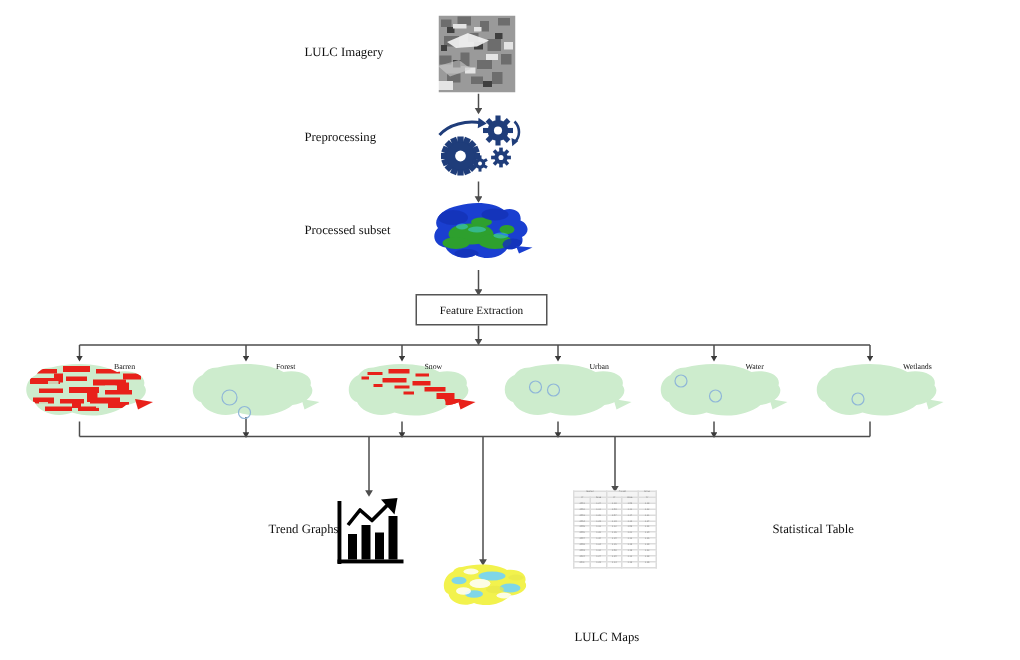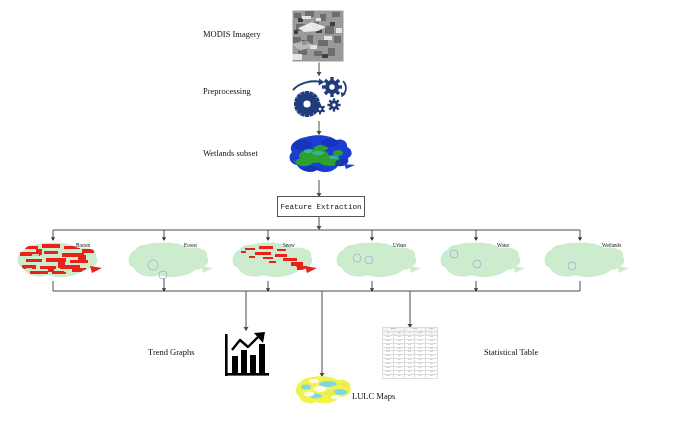--- a/index.html
+++ b/index.html
@@ -4,24 +4,24 @@
 <style>
   html,body{margin:0;padding:0;background:#fff;}
   body{width:680px;height:440px;position:relative;overflow:hidden;
        font-family:"Liberation Serif",serif;color:#000;}
   #canvas{position:absolute;inset:0;width:680px;height:440px;}
   .abs{position:absolute;}
   .lbl{position:absolute;font-family:"Liberation Serif",serif;color:#111;
        white-space:nowrap;line-height:1;}
   .lbl-main{font-size:8.5px;}
   .lbl-class{font-size:5.2px;}
-  .lbl-out{font-size:8.5px;}
+  .lbl-out{font-size:8.5px;margin-left:31px;}
   .fe-box{position:absolute;border:1px solid #555;background:#fff;
           display:flex;align-items:center;justify-content:center;
-          font-size:7.5px;font-family:Liberation Mono, monospace;color:#111;}
+          font-size:7.5px;font-family:Liberation Serif, serif;color:#111;}
   svg{display:block;overflow:visible;}
   .stat-table{position:absolute;border:1px solid #c8c8c8;background:#fff;
               border-collapse:collapse;}
   .stat-table td{border:1px solid #dcdcdc;padding:0;font-size:1.6px;
                  color:#8a8a8a;font-family:"Liberation Sans",sans-serif;
                  text-align:center;line-height:2.9px;height:2.9px;}
   .stat-table td.hdr{background:#f4f4f4;color:#777;}
 </style>
 </head>
 <body>
@@ -56,21 +56,21 @@
   <line x1="476" y1="281" x2="476" y2="291" stroke="#4d4d4d" stroke-width="1" marker-end="url(#arrowsm)"></line>
   <line x1="580" y1="281" x2="580" y2="291" stroke="#4d4d4d" stroke-width="1"></line>
 
   <line x1="53" y1="291" x2="580" y2="291" stroke="#4d4d4d" stroke-width="1"></line>
 
   <line x1="246" y1="291" x2="246" y2="330" stroke="#4d4d4d" stroke-width="1" marker-end="url(#arrow)"></line>
   <line x1="322" y1="291" x2="322" y2="376" stroke="#4d4d4d" stroke-width="1" marker-end="url(#arrow)"></line>
   <line x1="410" y1="291" x2="410" y2="327" stroke="#4d4d4d" stroke-width="1" marker-end="url(#arrow)"></line>
 </svg>
 
-<div class="lbl lbl-main" style="left:203px;top:30px;">MODIS Imagery</div>
+<div class="lbl lbl-main" style="left:203px;top:30px;">LULC Imagery</div>
 <svg class="abs" style="left:292px;top:10px;" width="52" height="52">
   <defs>
     <pattern id="noise" width="52" height="52" patternUnits="userSpaceOnUse">
       <rect width="52" height="52" fill="#9a9a9a"></rect>
       <g fill="#6d6d6d">
         <rect x="2" y="3" width="7" height="5"></rect>
           <rect x="13" y="1" width="9" height="6"></rect>
         <rect x="28" y="4" width="6" height="7"></rect>
           <rect x="40" y="2" width="8" height="5"></rect>
         <rect x="4" y="14" width="10" height="7"></rect>
@@ -178,21 +178,21 @@
       <circle cx="0" cy="0" r="1.3" fill="#ffffff"></circle>
     </g>
 
     <path d="M4,16 C10,9 22,6 32,8" stroke="#1f3d7a" stroke-width="2" fill="none"></path>
     <path d="M30,4.5 L35.5,8.3 L29.5,11.5 Z"></path>
     <path d="M54,7 C58,11 58,17 54,21" stroke="#1f3d7a" stroke-width="1.7" fill="none"></path>
     <path d="M56.5,20 L52.5,23.5 L52,18 Z"></path>
   </g>
 </svg>
 
-<div class="lbl lbl-main" style="left:203px;top:149px;">Wetlands subset</div>
+<div class="lbl lbl-main" style="left:203px;top:149px;">Processed subset</div>
 <svg class="abs" style="left:284px;top:131px;" width="72" height="50">
   <defs>
     <clipPath id="clipSubset">
       <path d="M22,6 C32,3 46,4 52,9 C58,7 64,10 63,16 C68,18 70,24 64,27
                C66,32 60,36 54,35 C50,41 40,43 33,39 C26,43 16,40 13,34
                C6,33 3,26 8,21 C4,16 10,8 22,6 Z"></path>
     </clipPath>
   </defs>
   <g clip-path="url(#clipSubset)">
     <rect x="0" y="0" width="72" height="50" fill="#1a3fd0"></rect>
@@ -385,21 +385,21 @@
       <ellipse cx="15" cy="19" rx="5" ry="2.5"></ellipse>
       <ellipse cx="42" cy="22" rx="5" ry="2"></ellipse>
       <ellipse cx="20" cy="6" rx="5" ry="2"></ellipse>
     </g>
     <g fill="#e8e84a" opacity="0.7">
       <ellipse cx="36" cy="18" rx="6" ry="2.5"></ellipse>
       <ellipse cx="50" cy="10" rx="5" ry="2"></ellipse>
     </g>
   </g>
 </svg>
-<div class="lbl lbl-out" style="left:352px;top:392px;">LULC Maps</div>
+<div class="lbl lbl-out" style="left:352px;top:420px;">LULC Maps</div>
 
 <table class="stat-table" style="left:382px;top:327px;width:56px;">
   <tbody>
       <tr>
         <td class="hdr" colspan="2">Barren</td>
         <td class="hdr" colspan="2">Forest</td>
         <td class="hdr" colspan="1">Snow</td>
       </tr>
       <tr>
         <td class="hdr">Yr</td>

